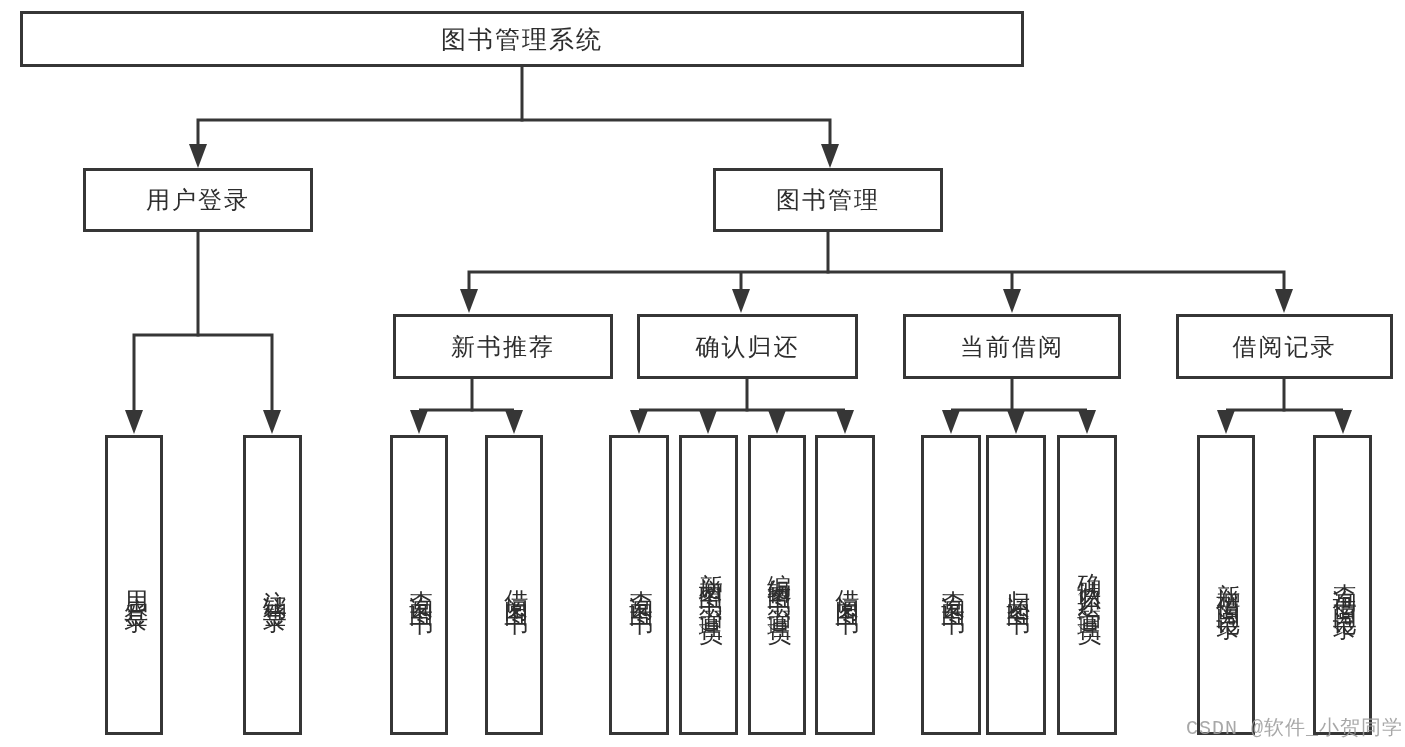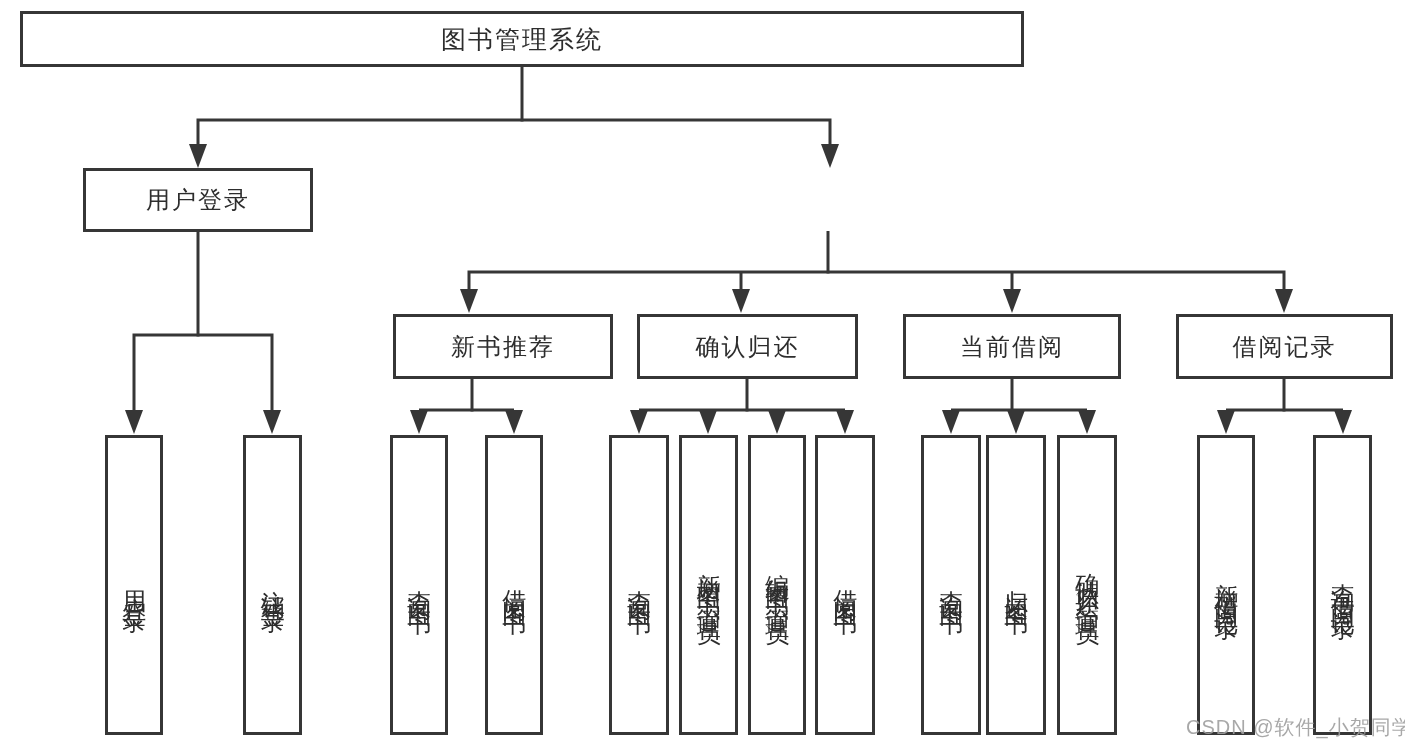--- a/index.html
+++ b/index.html
@@ -7,21 +7,21 @@
     margin: 0;
     padding: 0;
     background: #ffffff;
   }
   #canvas {
     position: relative;
     width: 1405px;
     height: 739px;
     background: #ffffff;
     overflow: hidden;
-    font-family: Liberation Sans, sans-serif;
+    font-family: Liberation Mono, monospace;
     color: #2d2d2d;
   }
   #wires {
     position: absolute;
     left: 0; top: 0;
     width: 1405px; height: 747px;
   }
   .node {
     position: absolute;
     box-sizing: border-box;
@@ -125,20 +125,21 @@
       <polygon points="1087,434 1078,410 1096,410"></polygon>
 
       <polygon points="1226,434 1217,410 1235,410"></polygon>
       <polygon points="1343,434 1334,410 1352,410"></polygon>
     </g>
   </svg>
 
   <div class="node hnode l1" style="left:20px; top:11px; width:1004px; height:56px;">图书管理系统</div>
 
   <div class="node hnode l2" style="left:83px; top:168px; width:230px; height:64px;">用户登录</div>
+  <div class="node hnode l2" style="left:713px; top:168px; width:230px; height:64px;">图书管理</div>
 
   <div class="node hnode l3" style="left:362px; top:314px; width:220px; height:65px;margin-left:31px;">新书推荐</div>
   <div class="node hnode l3" style="left:637px; top:314px; width:221px; height:65px;">确认归还</div>
   <div class="node hnode l3" style="left:903px; top:314px; width:218px; height:65px;">当前借阅</div>
   <div class="node hnode l3" style="left:1176px; top:314px; width:217px; height:65px;">借阅记录</div>
 
   <div class="node vnode" style="left:105px; top:435px; width:58px; height:300px;">
     <span>用户登录</span>
   </div>
   <div class="node vnode" style="left:243px; top:435px; width:59px; height:300px;">

